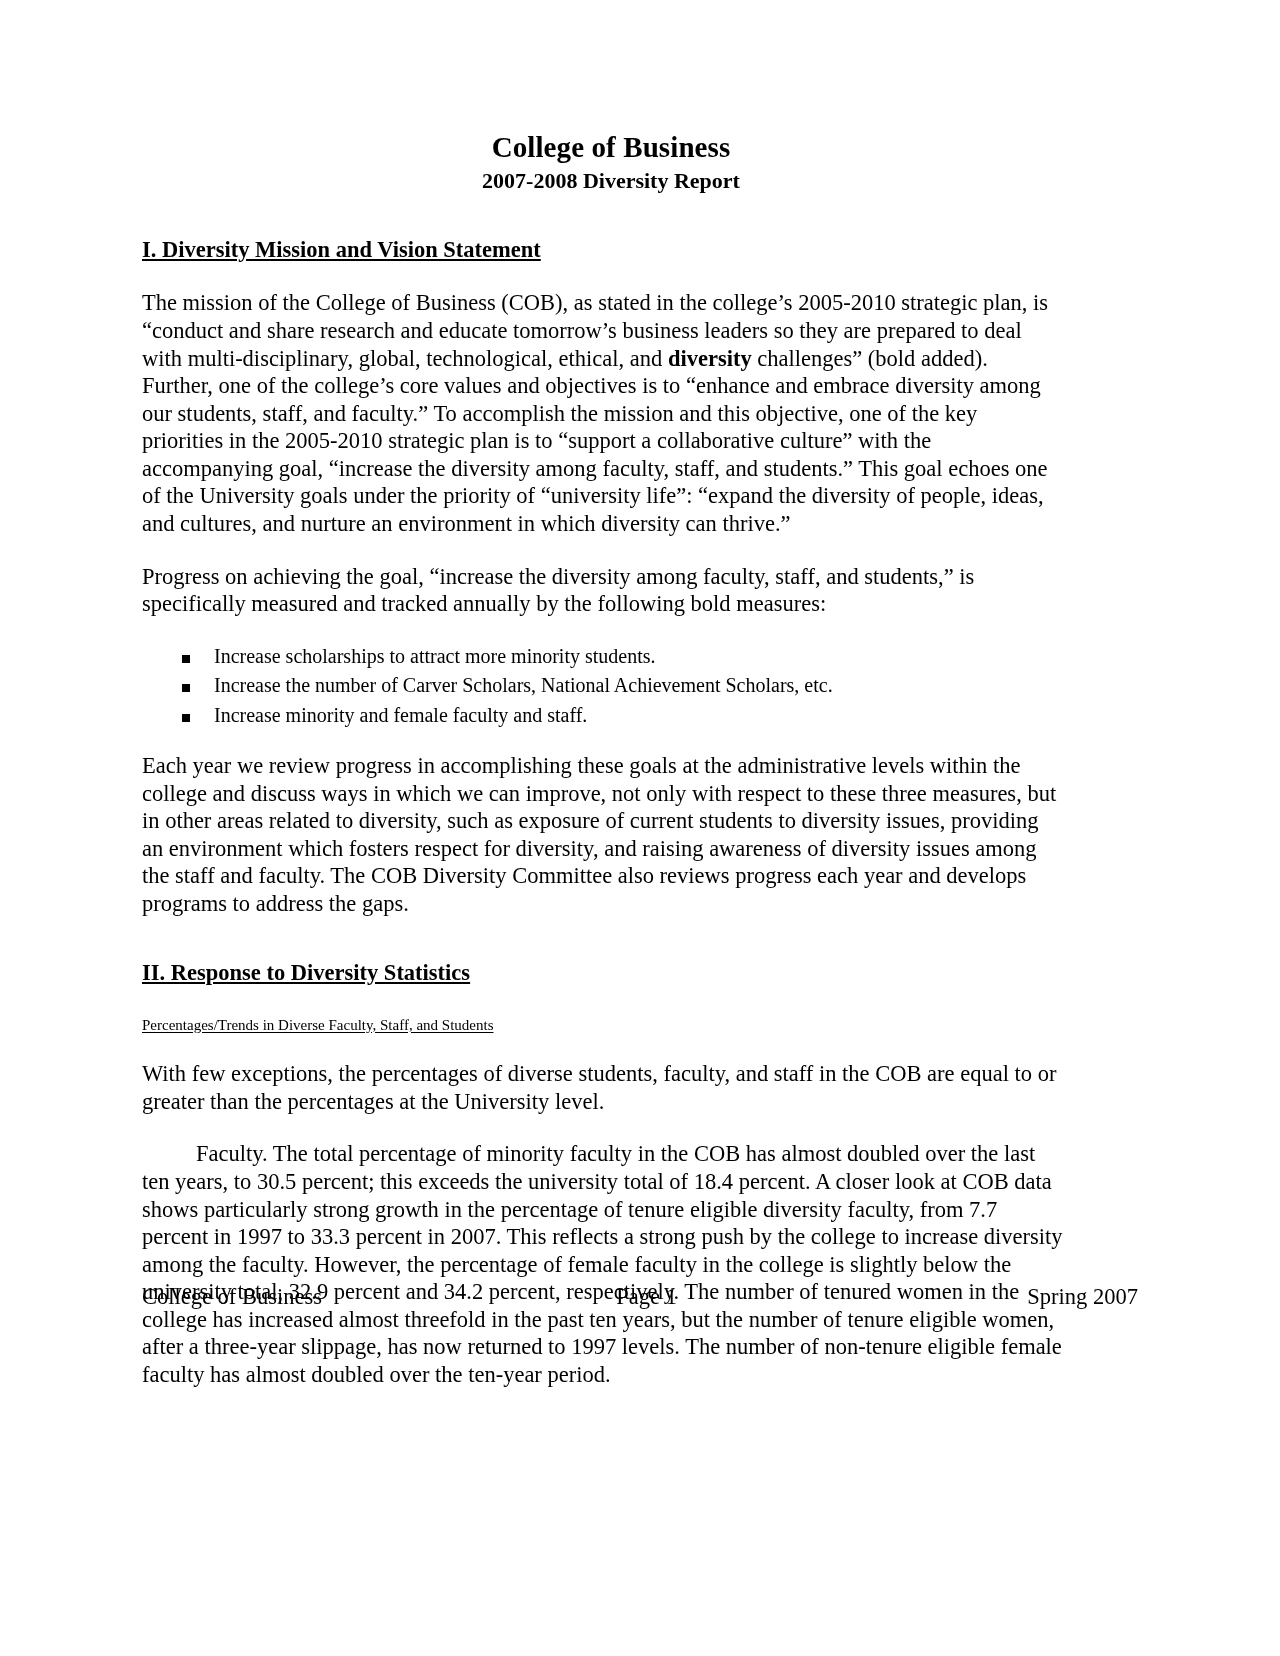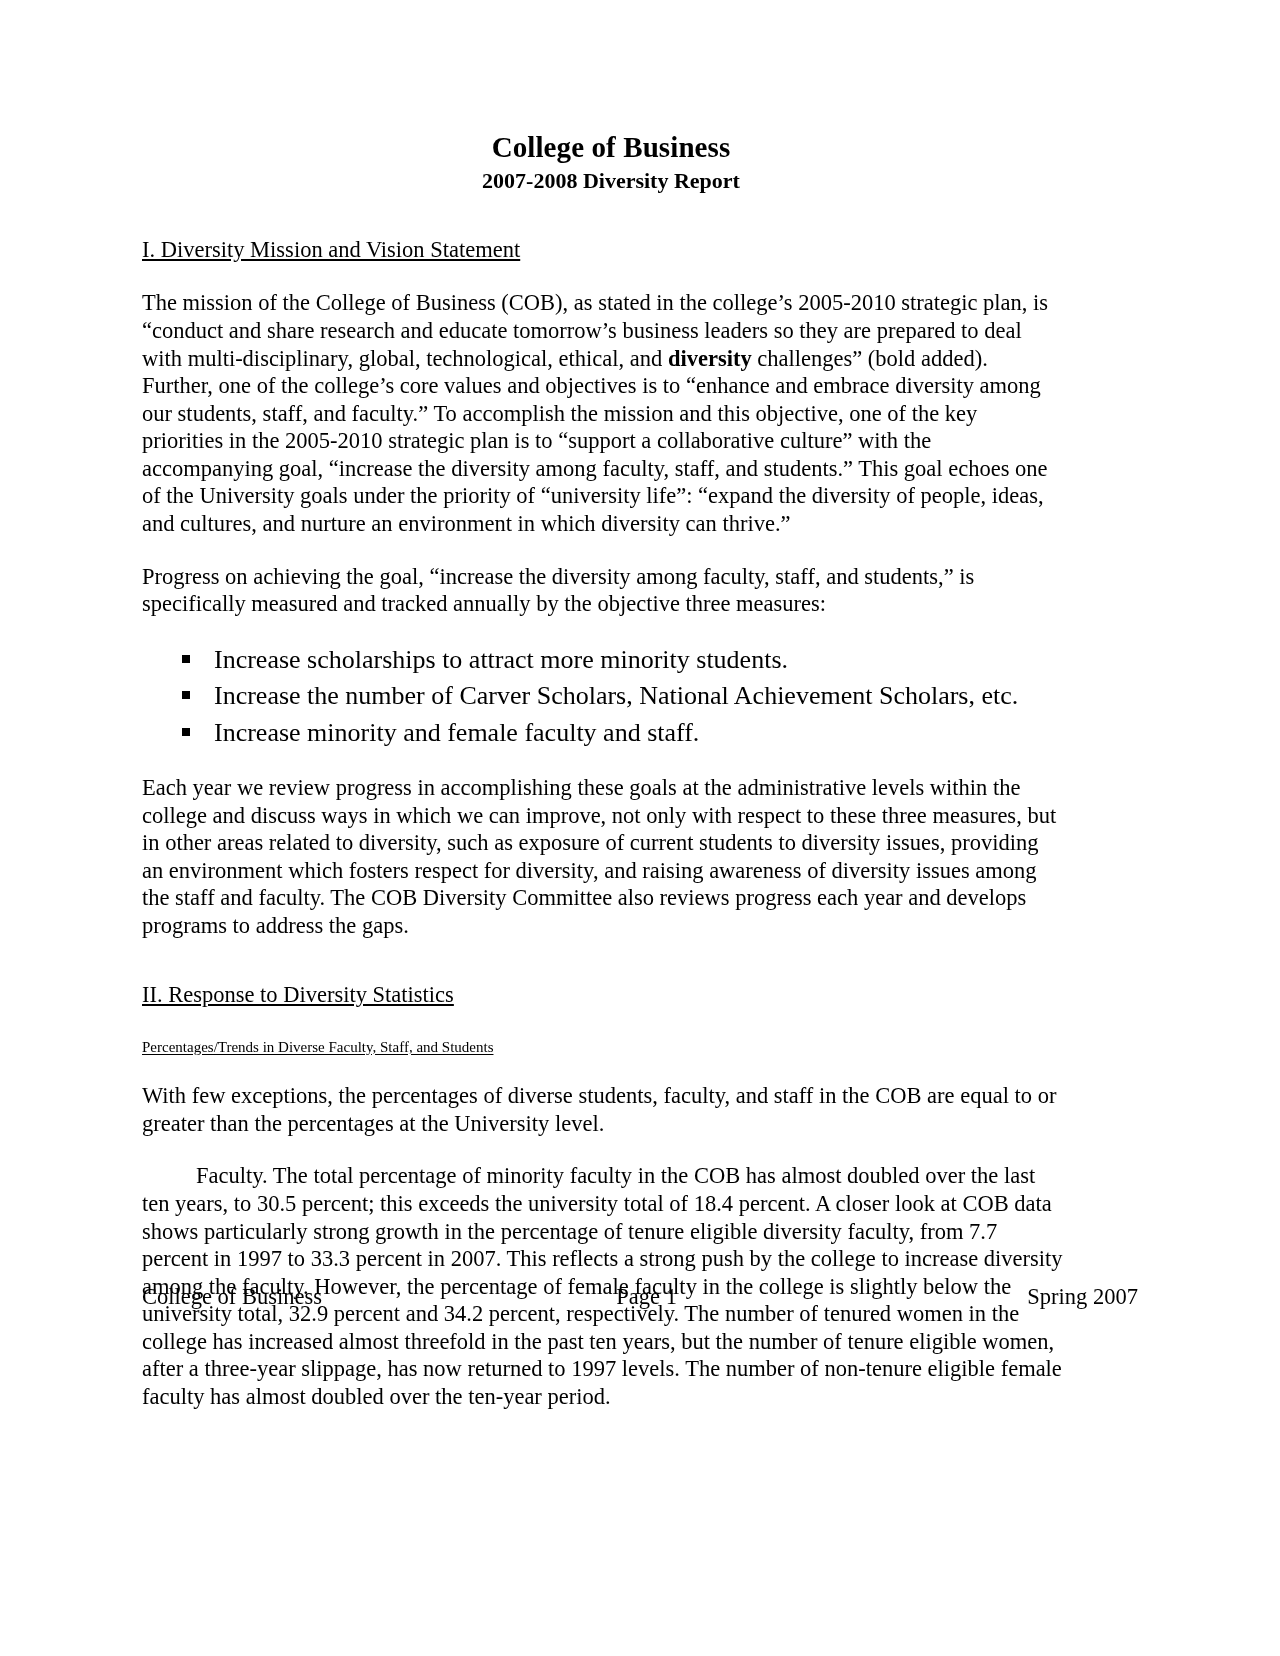--- a/index.html
+++ b/index.html
@@ -30,21 +30,21 @@
     letter-spacing: 0.1px;
   }
   .doc-subtitle {
     text-align: center;
     font-weight: bold;
     font-size: 22px;
     line-height: 1.22;
     margin: 3px 0 0 0;
   }
   .section-heading {
-    font-weight: normal;
+    font-weight: bold;
     font-size: 22.5px;
     text-decoration: underline;
     text-underline-offset: 2px;
     margin: 40px 0 0 0;
     line-height: 1.3;
   }
   .sub-heading {
     font-size: 15px;
     text-decoration: underline;
     text-underline-offset: 2px;
@@ -61,21 +61,21 @@
     text-indent: 54px;
   }
   .u { text-underline-offset: 2px; }
   .b { font-weight: bold; }
   ul.measures {
     list-style: none;
     margin: 26px 0 0 0;
     padding: 0 0 0 40px;
   }
   ul.measures li {
-    font-size: 26px;
+    font-size: 20px;
     line-height: 1.225;
     position: relative;
     padding-left: 32px;
     margin: 0 0 5px 0;
   }
   ul.measures li .sq-bullet {
     position: absolute;
     left: 0;
     top: 11px;
     width: 8px;
@@ -101,21 +101,21 @@
 
 <div class="page">
 
   <h1 class="doc-title">College of Business</h1>
   <h2 class="doc-subtitle">2007-2008 Diversity Report</h2>
 
   <h3 class="section-heading">I. Diversity Mission and Vision Statement</h3>
 
   <p class="body-text"><span>The mission of the College of Business (COB), as stated in the college’s 2005-2010 strategic plan, is “conduct and share research and educate tomorrow’s business leaders so they are prepared to deal with multi-disciplinary, global, technological, ethical, and </span><span class="b">diversity</span><span> challenges” (bold added). Further, one of the college’s core values and objectives is to “enhance and embrace diversity among our students, staff, and faculty.” To accomplish the mission and this objective, one of the key priorities in the 2005-2010 strategic plan is to “support a collaborative culture” with the accompanying goal, “increase the diversity among faculty, staff, and students.” This goal echoes one of the University goals under the priority of “university life”: “expand the diversity of people, ideas, and cultures, and nurture an environment in which diversity can thrive.”</span></p>
 
-  <p class="body-text">Progress on achieving the goal, “increase the diversity among faculty, staff, and students,” is specifically measured and tracked annually by the objective three measures:</p>
+  <p class="body-text">Progress on achieving the goal, “increase the diversity among faculty, staff, and students,” is specifically measured and tracked annually by the following bold measures:</p>
 
   <ul class="measures">
     <li><span class="sq-bullet"></span><span>Increase scholarships to attract more minority students.</span></li>
     <li><span class="sq-bullet"></span><span>Increase the number of Carver Scholars, National Achievement Scholars, etc.</span></li>
     <li><span class="sq-bullet"></span><span>Increase minority and female faculty and staff.</span></li>
   </ul>
 
   <p class="body-text">Each year we review progress in accomplishing these goals at the administrative levels within the college and discuss ways in which we can improve, not only with respect to these three measures, but in other areas related to diversity, such as exposure of current students to diversity issues, providing an environment which fosters respect for diversity, and raising awareness of diversity issues among the staff and faculty. The COB Diversity Committee also reviews progress each year and develops programs to address the gaps.</p>
 
   <h3 class="section-heading">II. Response to Diversity Statistics</h3>

